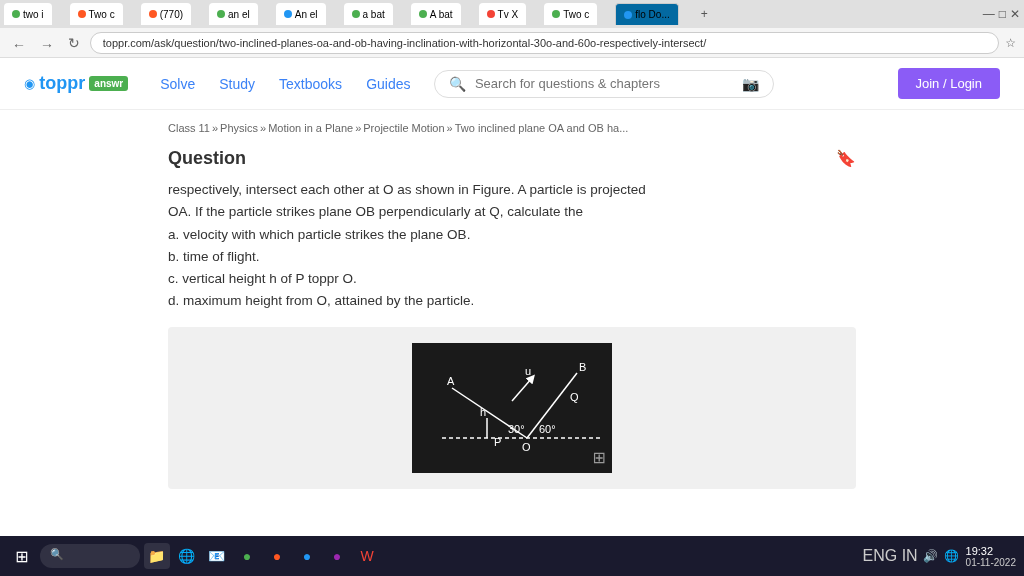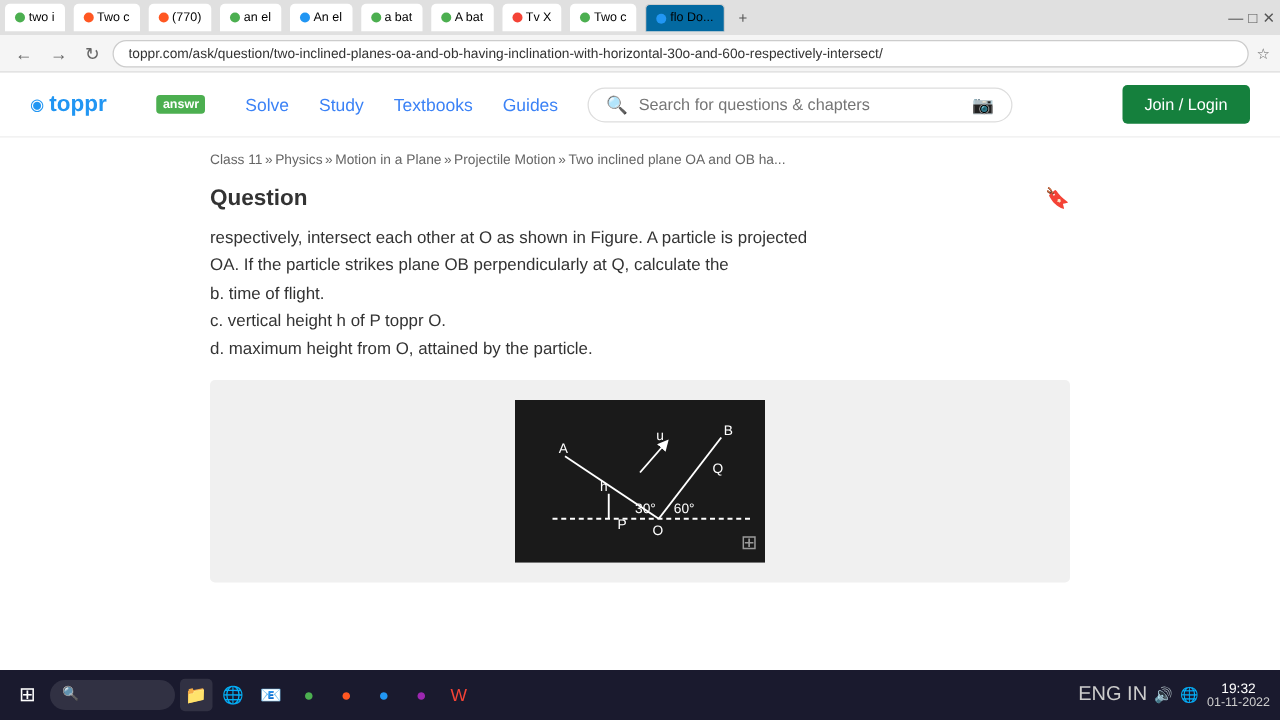--- a/index.html
+++ b/index.html
@@ -4,21 +4,21 @@
   <style>
     * { margin: 0; padding: 0; box-sizing: border-box; }
     body { font-family: Arial, sans-serif; background: #fff; width: 1024px; height: 576px; overflow: hidden; font-size: 14px; }
     .tab-strip {
       background: #e0e0e0;
       height: 28px;
       display: flex;
       align-items: center;
       padding: 0 4px;
       font-size: 11px;
-      gap: 7px;
+      gap: 18px;
       overflow: hidden;
     }
     .tab {
       background: #fff;
       padding: 2px 8px;
       border-radius: 4px 4px 0 0;
       font-size: 10px;
       max-width: 80px;
       overflow: hidden;
       white-space: nowrap;
@@ -82,21 +82,20 @@
       font-weight: bold;
       font-size: 18px;
     }
     .answr-badge {
       background: #4CAF50;
       color: white;
       font-size: 10px;
       padding: 2px 5px;
       border-radius: 3px;
       font-weight: bold;
-      margin-left: 36px;
     }
     .nav-link {
       color: #3b82f6;
       text-decoration: none;
       font-size: 14px;
       cursor: pointer;
     }
 
     .search-bar {
       flex: 1;
@@ -112,21 +111,21 @@
     .search-input {
       border: none;
       outline: none;
       font-size: 13px;
       color: #999;
       width: 100%;
     }
     .camera-icon { color: #999; font-size: 14px; cursor: pointer; }
 
     .join-btn {
-      background: #15803d;
+      background: #8b5cf6;
       color: white;
       border: none;
       padding: 8px 18px;
       border-radius: 4px;
       font-size: 13px;
       cursor: pointer;
       white-space: nowrap;
       margin-left: auto;
     }
 
@@ -200,21 +199,21 @@
       align-items: center;
       padding: 0 8px;
       gap: 4px;
       z-index: 100;
     }
     .taskbar-start { width: 28px; height: 28px; display: flex; align-items: center; justify-content: center; color: white; font-size: 16px; cursor: pointer; }
     .taskbar-search { background: rgba(255,255,255,0.1); border: none; color: #ccc; padding: 4px 10px; border-radius: 12px; font-size: 11px; width: 100px; cursor: pointer; height: 24px; }
     .taskbar-icon { width: 26px; height: 26px; display: flex; align-items: center; justify-content: center; cursor: pointer; border-radius: 4px; font-size: 14px; }
     .taskbar-spacer { flex: 1; }
     .sys-tray { display: flex; align-items: center; gap: 6px; }
-    .time-display { text-align: center; }
+    .time-display { text-align: left; }
     .time-display .time { font-size: 11px; color: white; }
     .time-display .date { font-size: 10px; color: #ccc; }
     sup { font-size: 10px; }
 
     
     svg text { font-size: 11px; fill: white; font-family: Arial, sans-serif; }
     svg line { stroke: white; stroke-width: 1.5; }
   </style>
 </head>
 <body>
@@ -281,20 +280,21 @@
     </div>
 
     <div class="question-header">
       <h2 class="question-title">Question</h2>
       <span class="bookmark-icon">🔖</span>
     </div>
 
     <div class="question-text">
       <p>respectively, intersect each other at O as shown in Figure. A particle is projected</p>
       <p>OA. If the particle strikes plane OB perpendicularly at Q, calculate the</p>
+      <p>a. velocity with which particle strikes the plane OB.</p>
       <p>b. time of flight.</p>
       <p>c. vertical height h of P toppr O.</p>
       <p>d. maximum height from O, attained by the particle.</p>
     </div>
 
     <div class="image-container">
       <div class="diagram-box">
         <svg width="200" height="130" viewBox="0 0 200 130">
 
           <rect width="200" height="130" fill="#1a1a1a"></rect>

